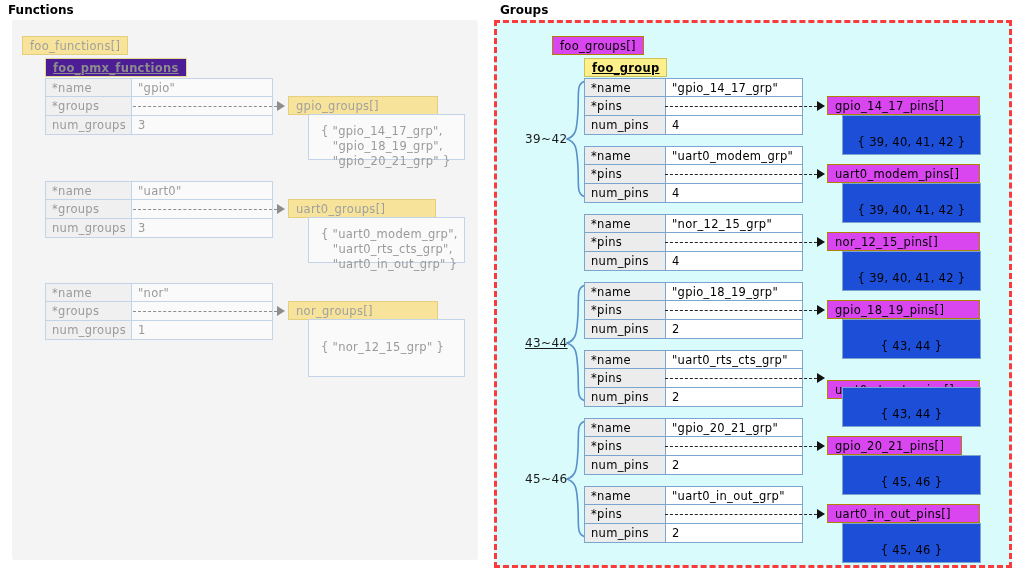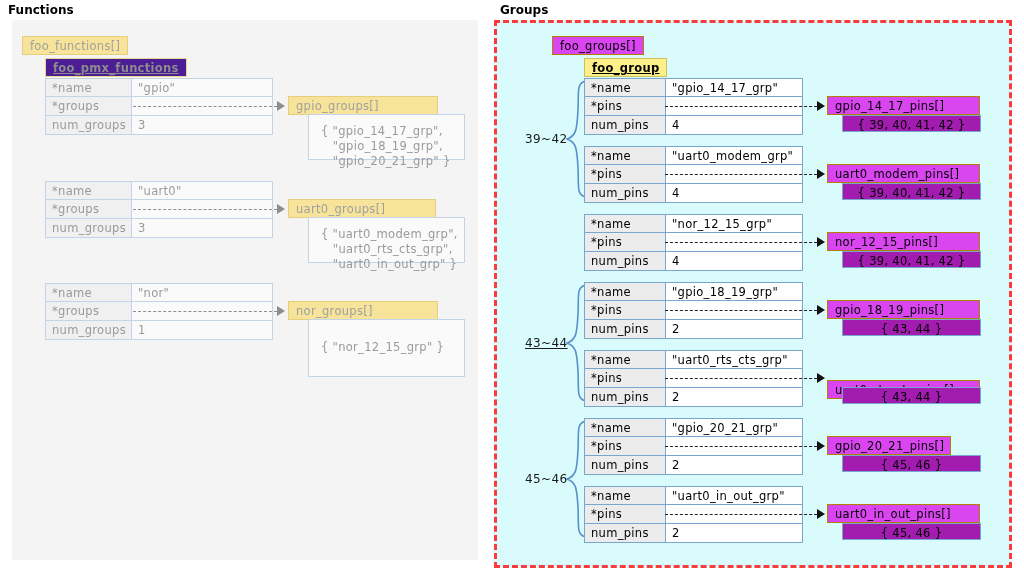--- a/index.html
+++ b/index.html
@@ -133,25 +133,25 @@
     white-space: pre;
     line-height: 15px;
   }
   .contbox.pale {
     background: #fafafa;
     border: 1px solid #c3d4e8;
     color: #9a9a9a;
     padding: 9px 10px 9px 12px;
   }
   .contbox.solid {
-    background: #a21caf;
+    background: #1d4ed8;
     border: 1px solid #7aa5cf;
     color: #000;
     text-align: center;
-    padding: 2px 8px;
+    padding: 19px 8px;
     height: 17px;
     line-height: 14px;
   }
 
   
   .arrow { position: absolute; height: 11px; }
   .arrow .line {
     position: absolute;
     left: 0; top: 5px;
     height: 0;
@@ -396,21 +396,21 @@
     </div>
     <div class="row">
       <div class="k">num_pins</div>
       <div class="v">2</div>
     </div>
   </div>
   <div class="arrow solidclr" style="left:665px; top:441px; width:160px;">
     <div class="line" style="width:152px;"></div>
     <div class="head" style="left:152px;"></div>
   </div>
-  <div class="tab arr" style="left:827px; top:436px; width:124px;">gpio_20_21_pins[]</div>
+  <div class="tab arr" style="left:827px; top:436px; width:135px;">gpio_20_21_pins[]</div>
   <div class="contbox solid" style="left:842px; top:455px; width:139px;">{ 45, 46 }</div>
 
   <div class="tbl solid" style="left:584px; top:486px; width:219px;">
     <div class="row">
       <div class="k">*name</div>
       <div class="v">"uart0_in_out_grp"</div>
     </div>
     <div class="row">
       <div class="k">*pins</div>
       <div class="v"></div>

